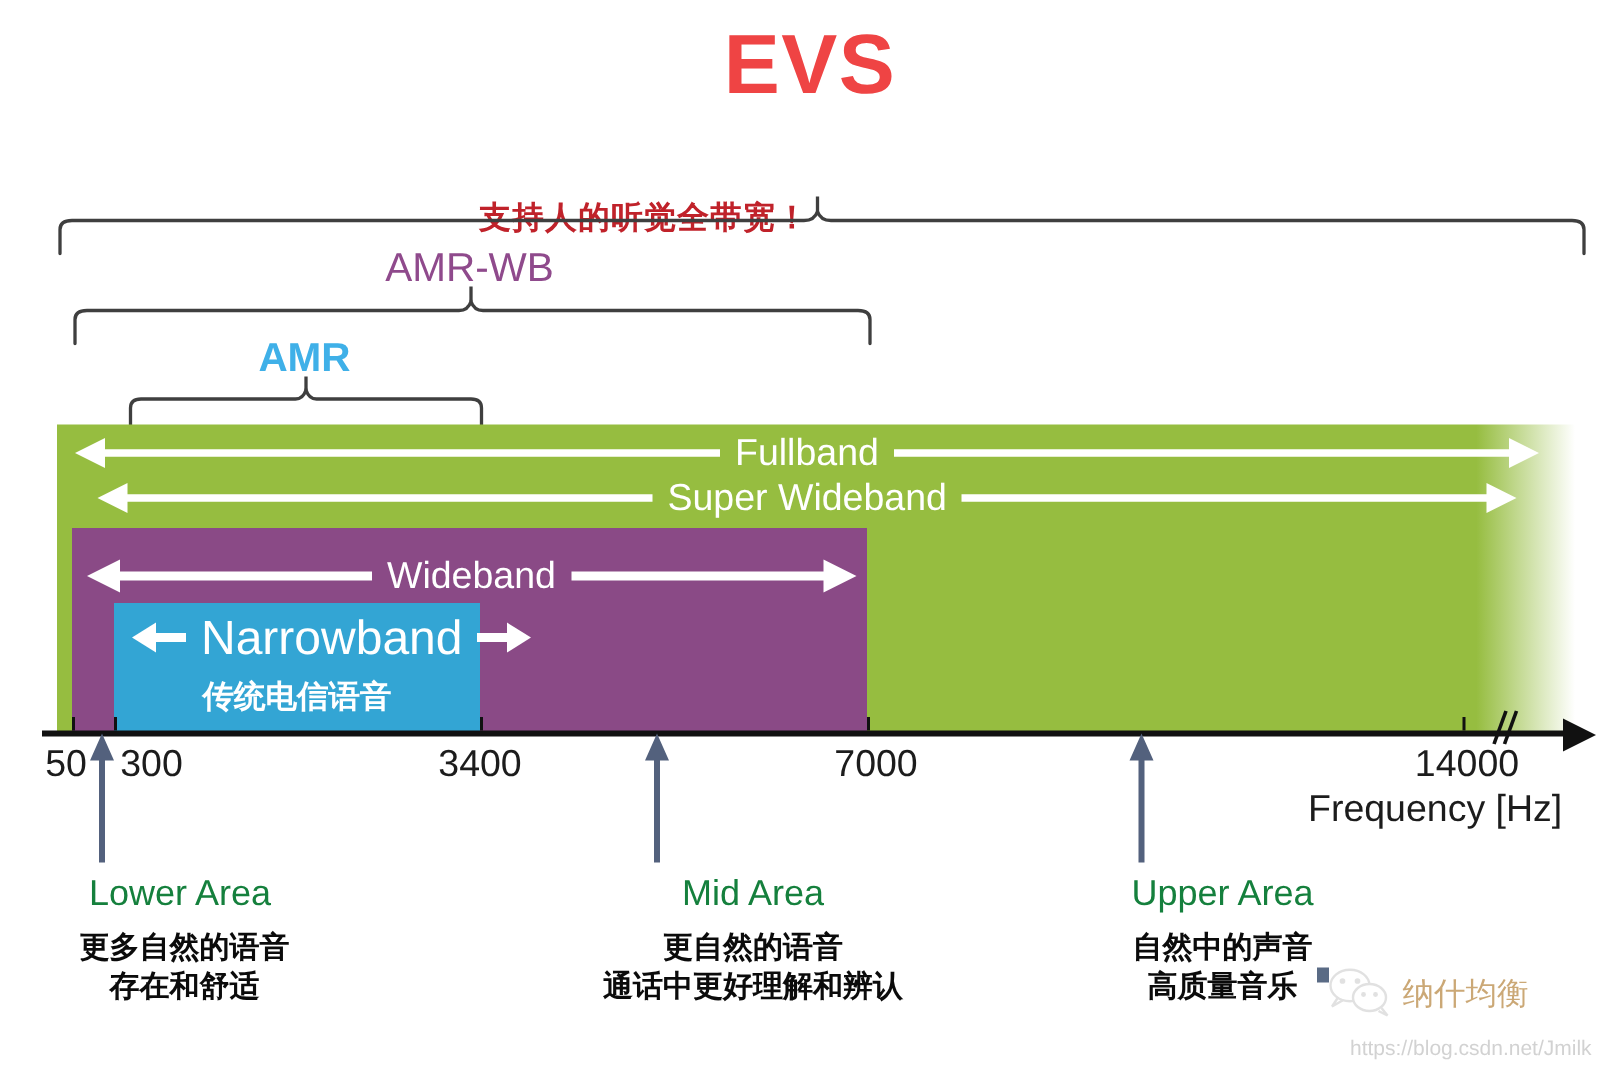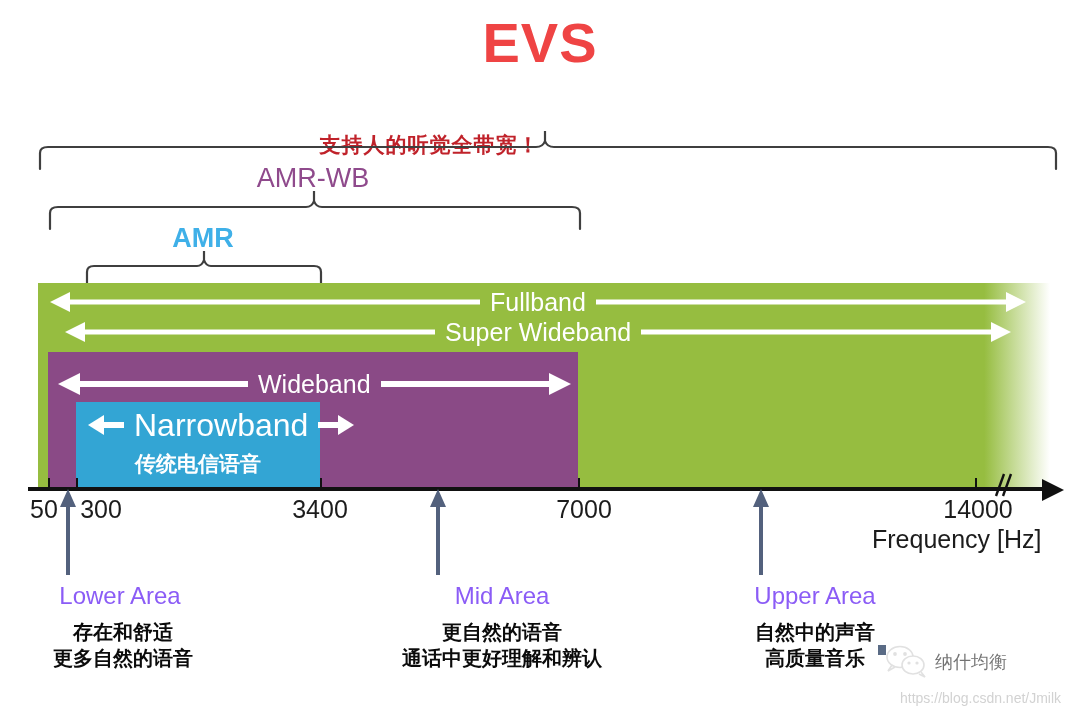--- a/index.html
+++ b/index.html
@@ -84,33 +84,33 @@
   }
   .freq-label{
     position:absolute;left:872px;top:525px;
     font-size:25px;color:#1c1c1c;white-space:nowrap;
   }
 
   
   .up-arrow{position:absolute;}
   .up-arrow svg{display:block;overflow:visible;}
   .area-name{
-    position:absolute;font-size:24px;color:#8b5cf6;
+    position:absolute;font-size:24px;color:#15803d;
     white-space:nowrap;transform:translateX(-50%);
   }
   .area-desc{
     position:absolute;font-size:20px;font-weight:bold;color:#0b0b0b;
     text-align:center;line-height:1.28;transform:translateX(-50%);
     white-space:nowrap;
   }
 
   
   .wm{position:absolute;left:885px;top:645px;display:flex;align-items:center;gap:6px;opacity:.55;}
   .wm svg{display:block;}
-  .wm-name{font-size:18px;color:#000000;white-space:nowrap;}
+  .wm-name{font-size:21px;color:#a16207;white-space:nowrap;}
   .wm-url{
     position:absolute;left:900px;top:690px;
     font-size:14px;color:#d2d2d2;white-space:nowrap;
   }
   .wm-sq{position:absolute;left:878px;top:645px;width:8px;height:10px;background:#5a6b85;}
 </style>
 </head>
 <body>
 
 <div id="stage">
@@ -223,22 +223,22 @@
 
   <div class="freq-label">Frequency [Hz]</div>
 
   <div class="up-arrow" style="left:59px;top:489px;">
     <svg width="18" height="86" viewBox="0 0 18 86">
       <path d="M9,0 L17,18 L11,18 L11,86 L7,86 L7,18 L1,18 Z" fill="#53617d"></path>
     </svg>
   </div>
   <div class="area-name" style="left:120px;top:582px;">Lower Area</div>
   <div class="area-desc" style="left:123px;top:620px;">
+    <div>更多自然的语音</div>
     <div>存在和舒适</div>
-    <div>更多自然的语音</div>
   </div>
 
   <div class="up-arrow" style="left:429px;top:489px;">
     <svg width="18" height="86" viewBox="0 0 18 86">
       <path d="M9,0 L17,18 L11,18 L11,86 L7,86 L7,18 L1,18 Z" fill="#53617d"></path>
     </svg>
   </div>
   <div class="area-name" style="left:502px;top:582px;">Mid Area</div>
   <div class="area-desc" style="left:502px;top:620px;">
     <div>更自然的语音</div>

